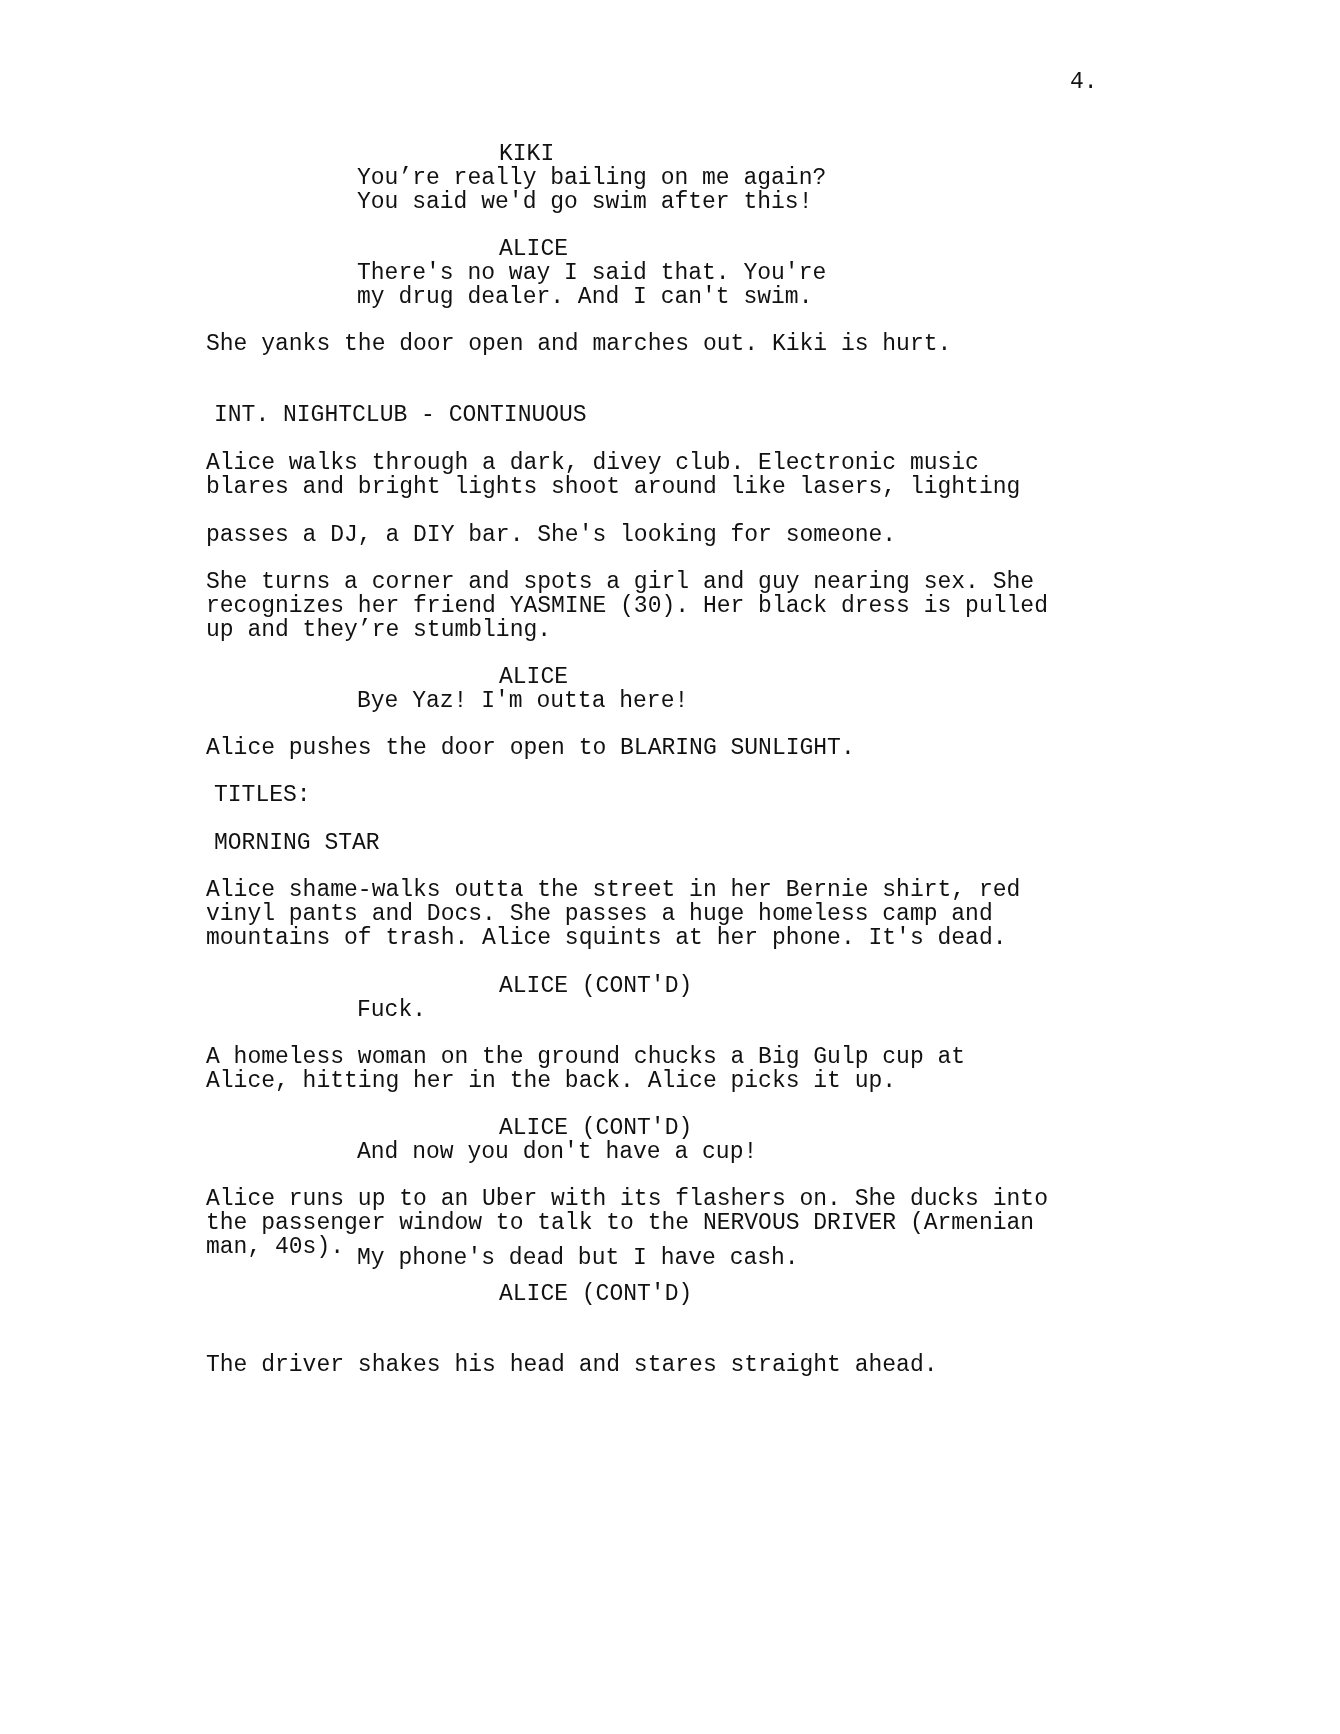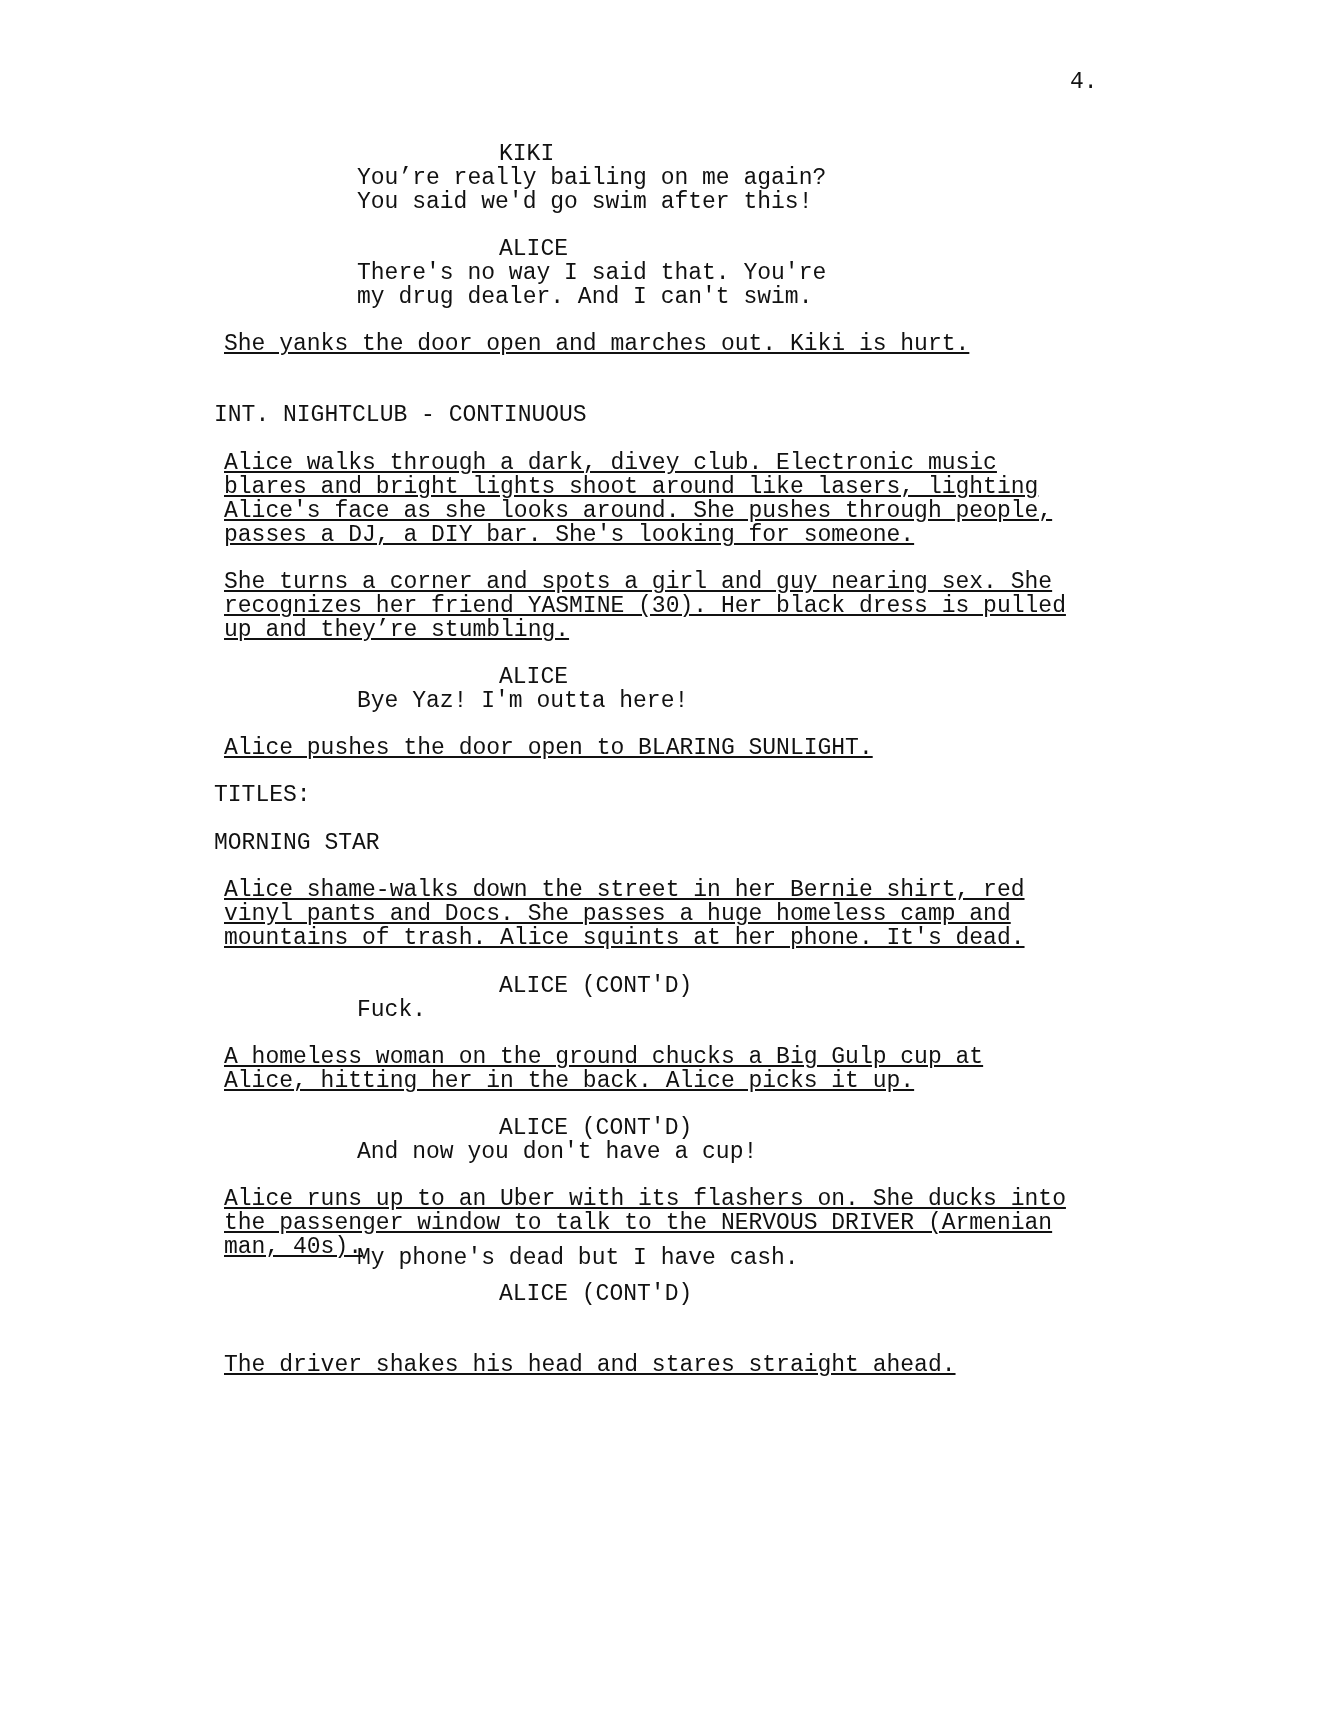--- a/index.html
+++ b/index.html
@@ -28,21 +28,21 @@
       position: absolute;
       white-space: pre;
       height: 24px;
     }
     .page-number {
       position: absolute;
       left: 1070px;
       top: 70px;
       white-space: pre;
     }
-    .action { left: 224px; text-decoration: underline; }
+    .action { left: 206px; }
     .heading { left: 214px; }
     .transition { left: 214px; text-align: center; }
     .character { left: 499px; text-align: center; }
     .dialogue { left: 357px; }
   </style>
 </head>
 <body>
 
 <div class="page">
 
@@ -55,36 +55,35 @@
   <div class="line character" style="top:237px">ALICE</div>
   <div class="line dialogue" style="top:261px">There's no way I said that. You're</div>
   <div class="line dialogue" style="top:285px">my drug dealer. And I can't swim.</div>
 
   <div class="line action" style="top:332px">She yanks the door open and marches out. Kiki is hurt.</div>
 
   <div class="line heading" style="top:403px">INT. NIGHTCLUB - CONTINUOUS</div>
 
   <div class="line action" style="top:451px">Alice walks through a dark, divey club. Electronic music</div>
   <div class="line action" style="top:475px">blares and bright lights shoot around like lasers, lighting</div>
-  <div class="line action" style="top:499px">Alice's face as she looks around. She pushes through people,</div>
   <div class="line action" style="top:523px">passes a DJ, a DIY bar. She's looking for someone.</div>
 
   <div class="line action" style="top:570px">She turns a corner and spots a girl and guy nearing sex. She</div>
   <div class="line action" style="top:594px">recognizes her friend YASMINE (30). Her black dress is pulled</div>
   <div class="line action" style="top:618px">up and they’re stumbling.</div>
 
   <div class="line character" style="top:665px">ALICE</div>
   <div class="line dialogue" style="top:689px">Bye Yaz! I'm outta here!</div>
 
   <div class="line action" style="top:736px">Alice pushes the door open to BLARING SUNLIGHT.</div>
 
   <div class="line transition" style="top:783px">TITLES:</div>
   <div class="line transition" style="top:831px">MORNING STAR</div>
 
-  <div class="line action" style="top:878px">Alice shame-walks down the street in her Bernie shirt, red</div>
+  <div class="line action" style="top:878px">Alice shame-walks outta the street in her Bernie shirt, red</div>
   <div class="line action" style="top:902px">vinyl pants and Docs. She passes a huge homeless camp and</div>
   <div class="line action" style="top:926px">mountains of trash. Alice squints at her phone. It's dead.</div>
 
   <div class="line character" style="top:974px">ALICE (CONT'D)</div>
   <div class="line dialogue" style="top:998px">Fuck.</div>
 
   <div class="line action" style="top:1045px">A homeless woman on the ground chucks a Big Gulp cup at</div>
   <div class="line action" style="top:1069px">Alice, hitting her in the back. Alice picks it up.</div>
 
   <div class="line character" style="top:1116px">ALICE (CONT'D)</div>

